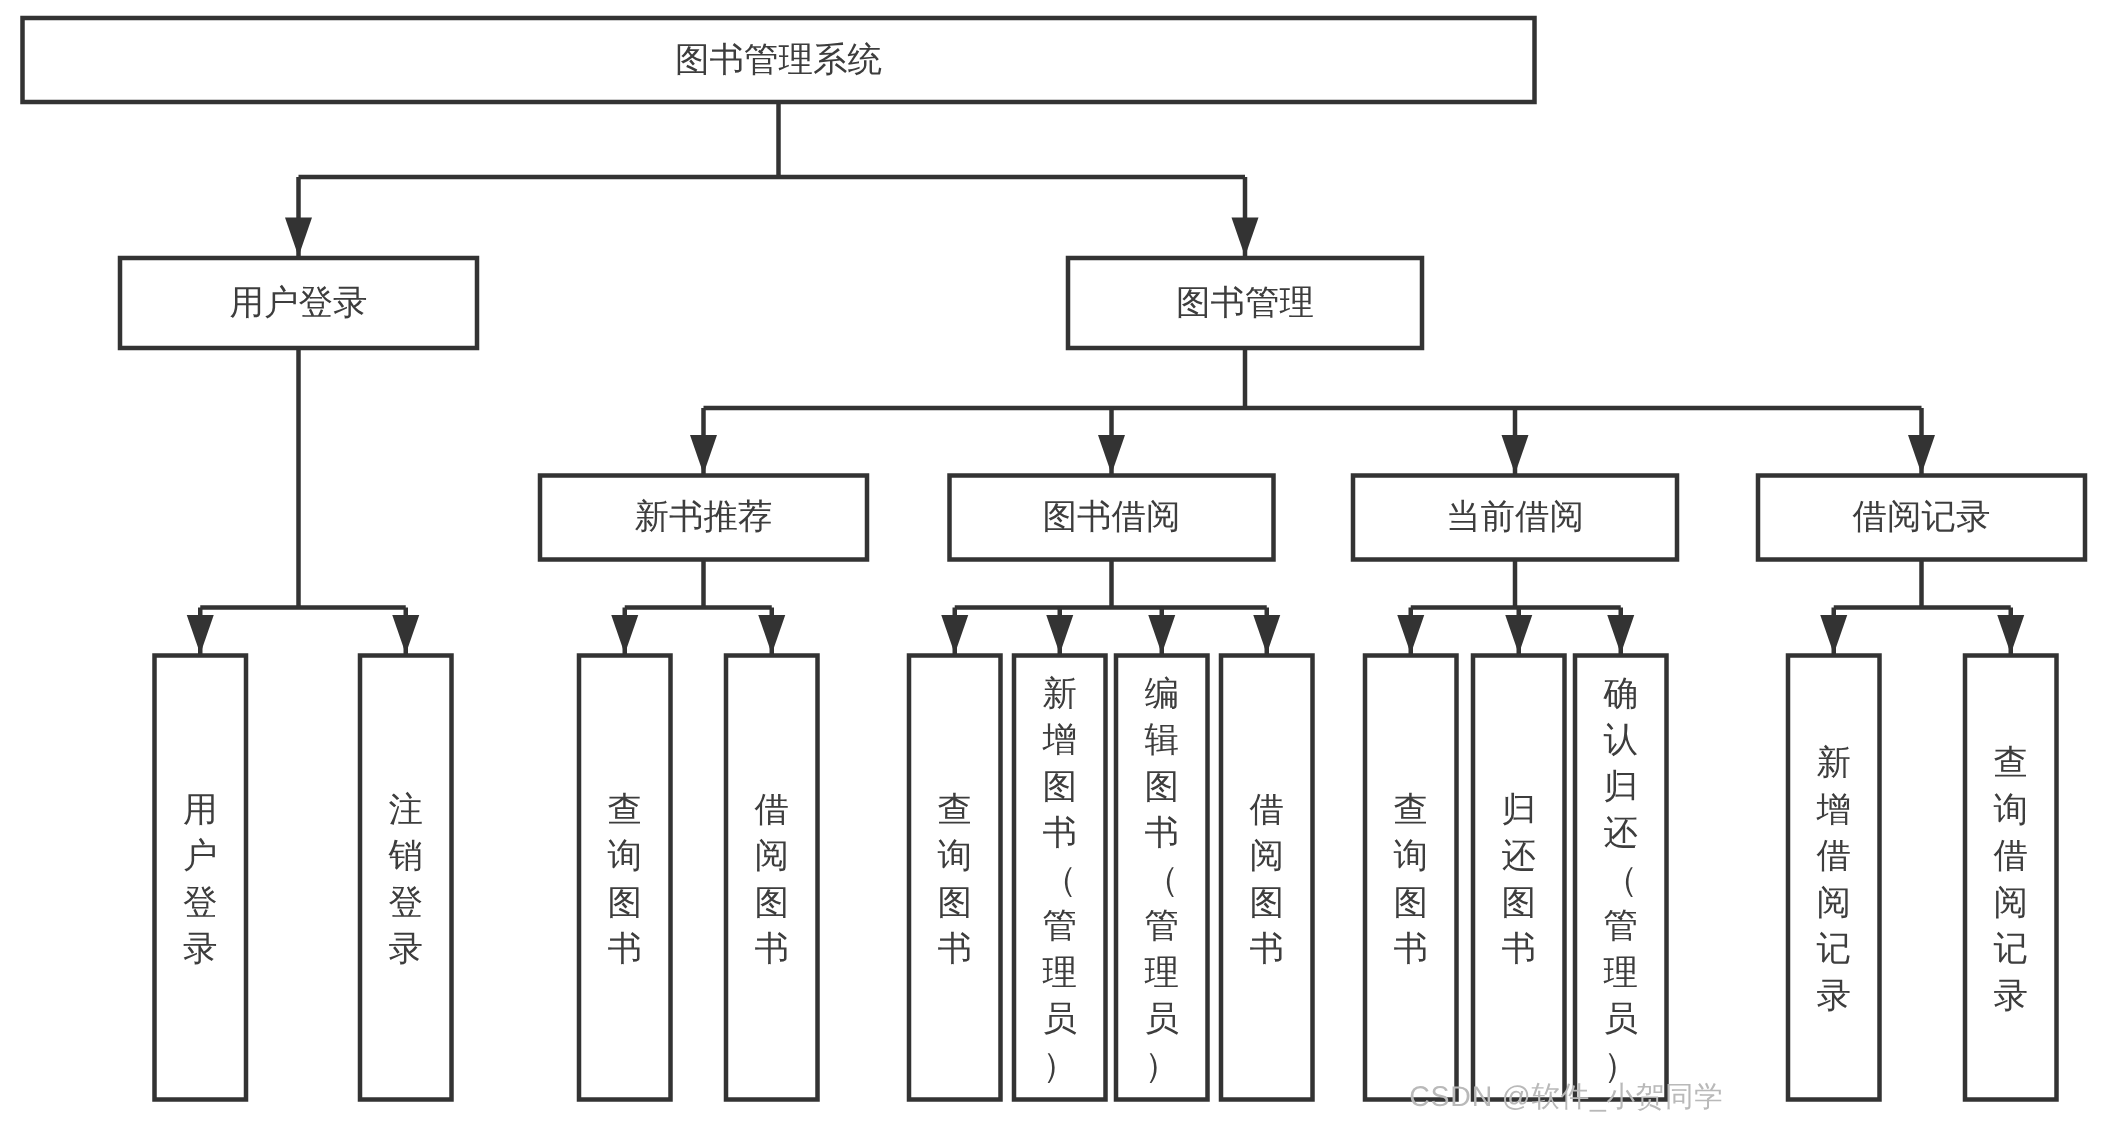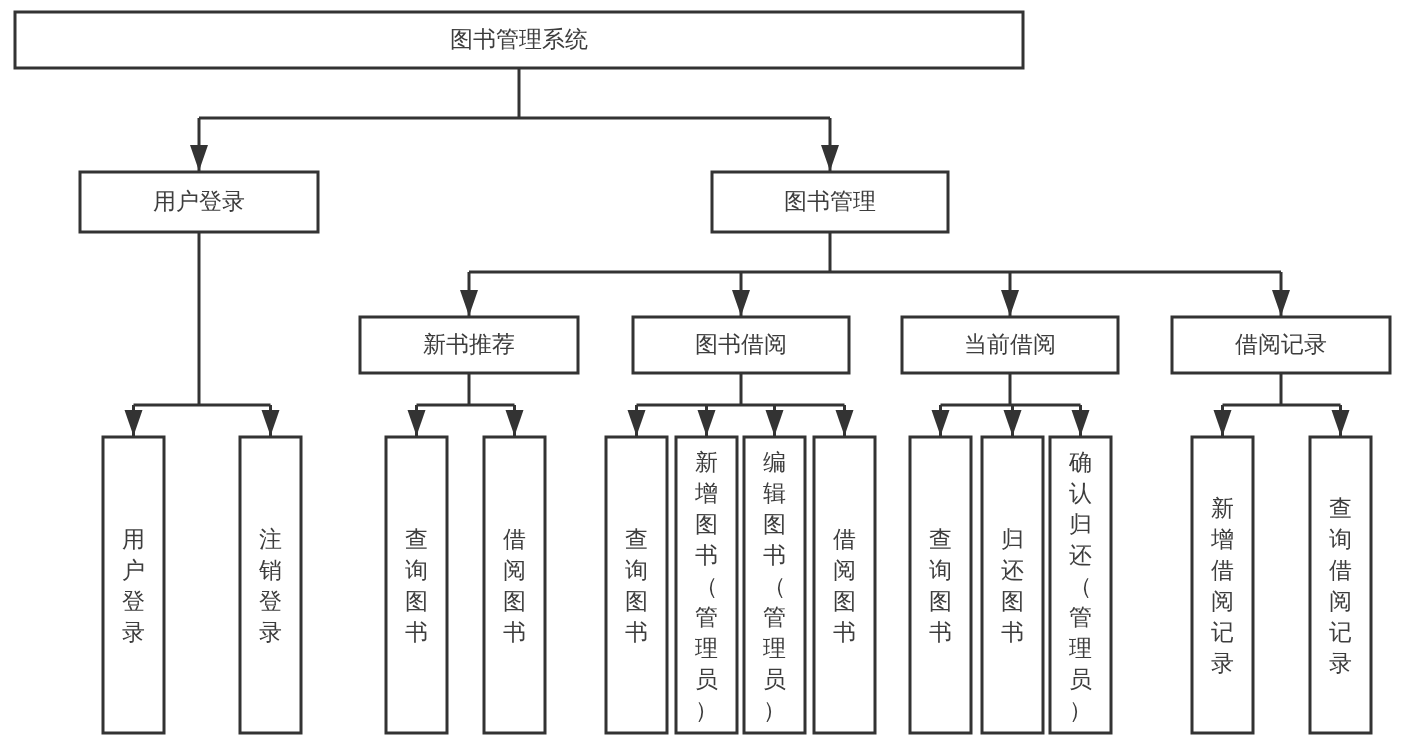--- a/index.html
+++ b/index.html
@@ -200,13 +200,14 @@
       </g>
       <g>
         <rect x="1192" y="437" width="61" height="296" class="node-rect"></rect>
         <text class="node-label-v" x="1222.5" y="516.18"><tspan x="1222.5" dy="0">新</tspan><tspan x="1222.5" dy="31">增</tspan><tspan x="1222.5" dy="31">借</tspan><tspan x="1222.5" dy="31">阅</tspan><tspan x="1222.5" dy="31">记</tspan><tspan x="1222.5" dy="31">录</tspan></text>
       </g>
       <g>
         <rect x="1310" y="437" width="61" height="296" class="node-rect"></rect>
         <text class="node-label-v" x="1340.5" y="516.18"><tspan x="1340.5" dy="0">查</tspan><tspan x="1340.5" dy="31">询</tspan><tspan x="1340.5" dy="31">借</tspan><tspan x="1340.5" dy="31">阅</tspan><tspan x="1340.5" dy="31">记</tspan><tspan x="1340.5" dy="31">录</tspan></text>
       </g>
     </svg>
+  <div class="watermark">CSDN @软件_小贺同学</div>
 </div>
 
 </body></html>

